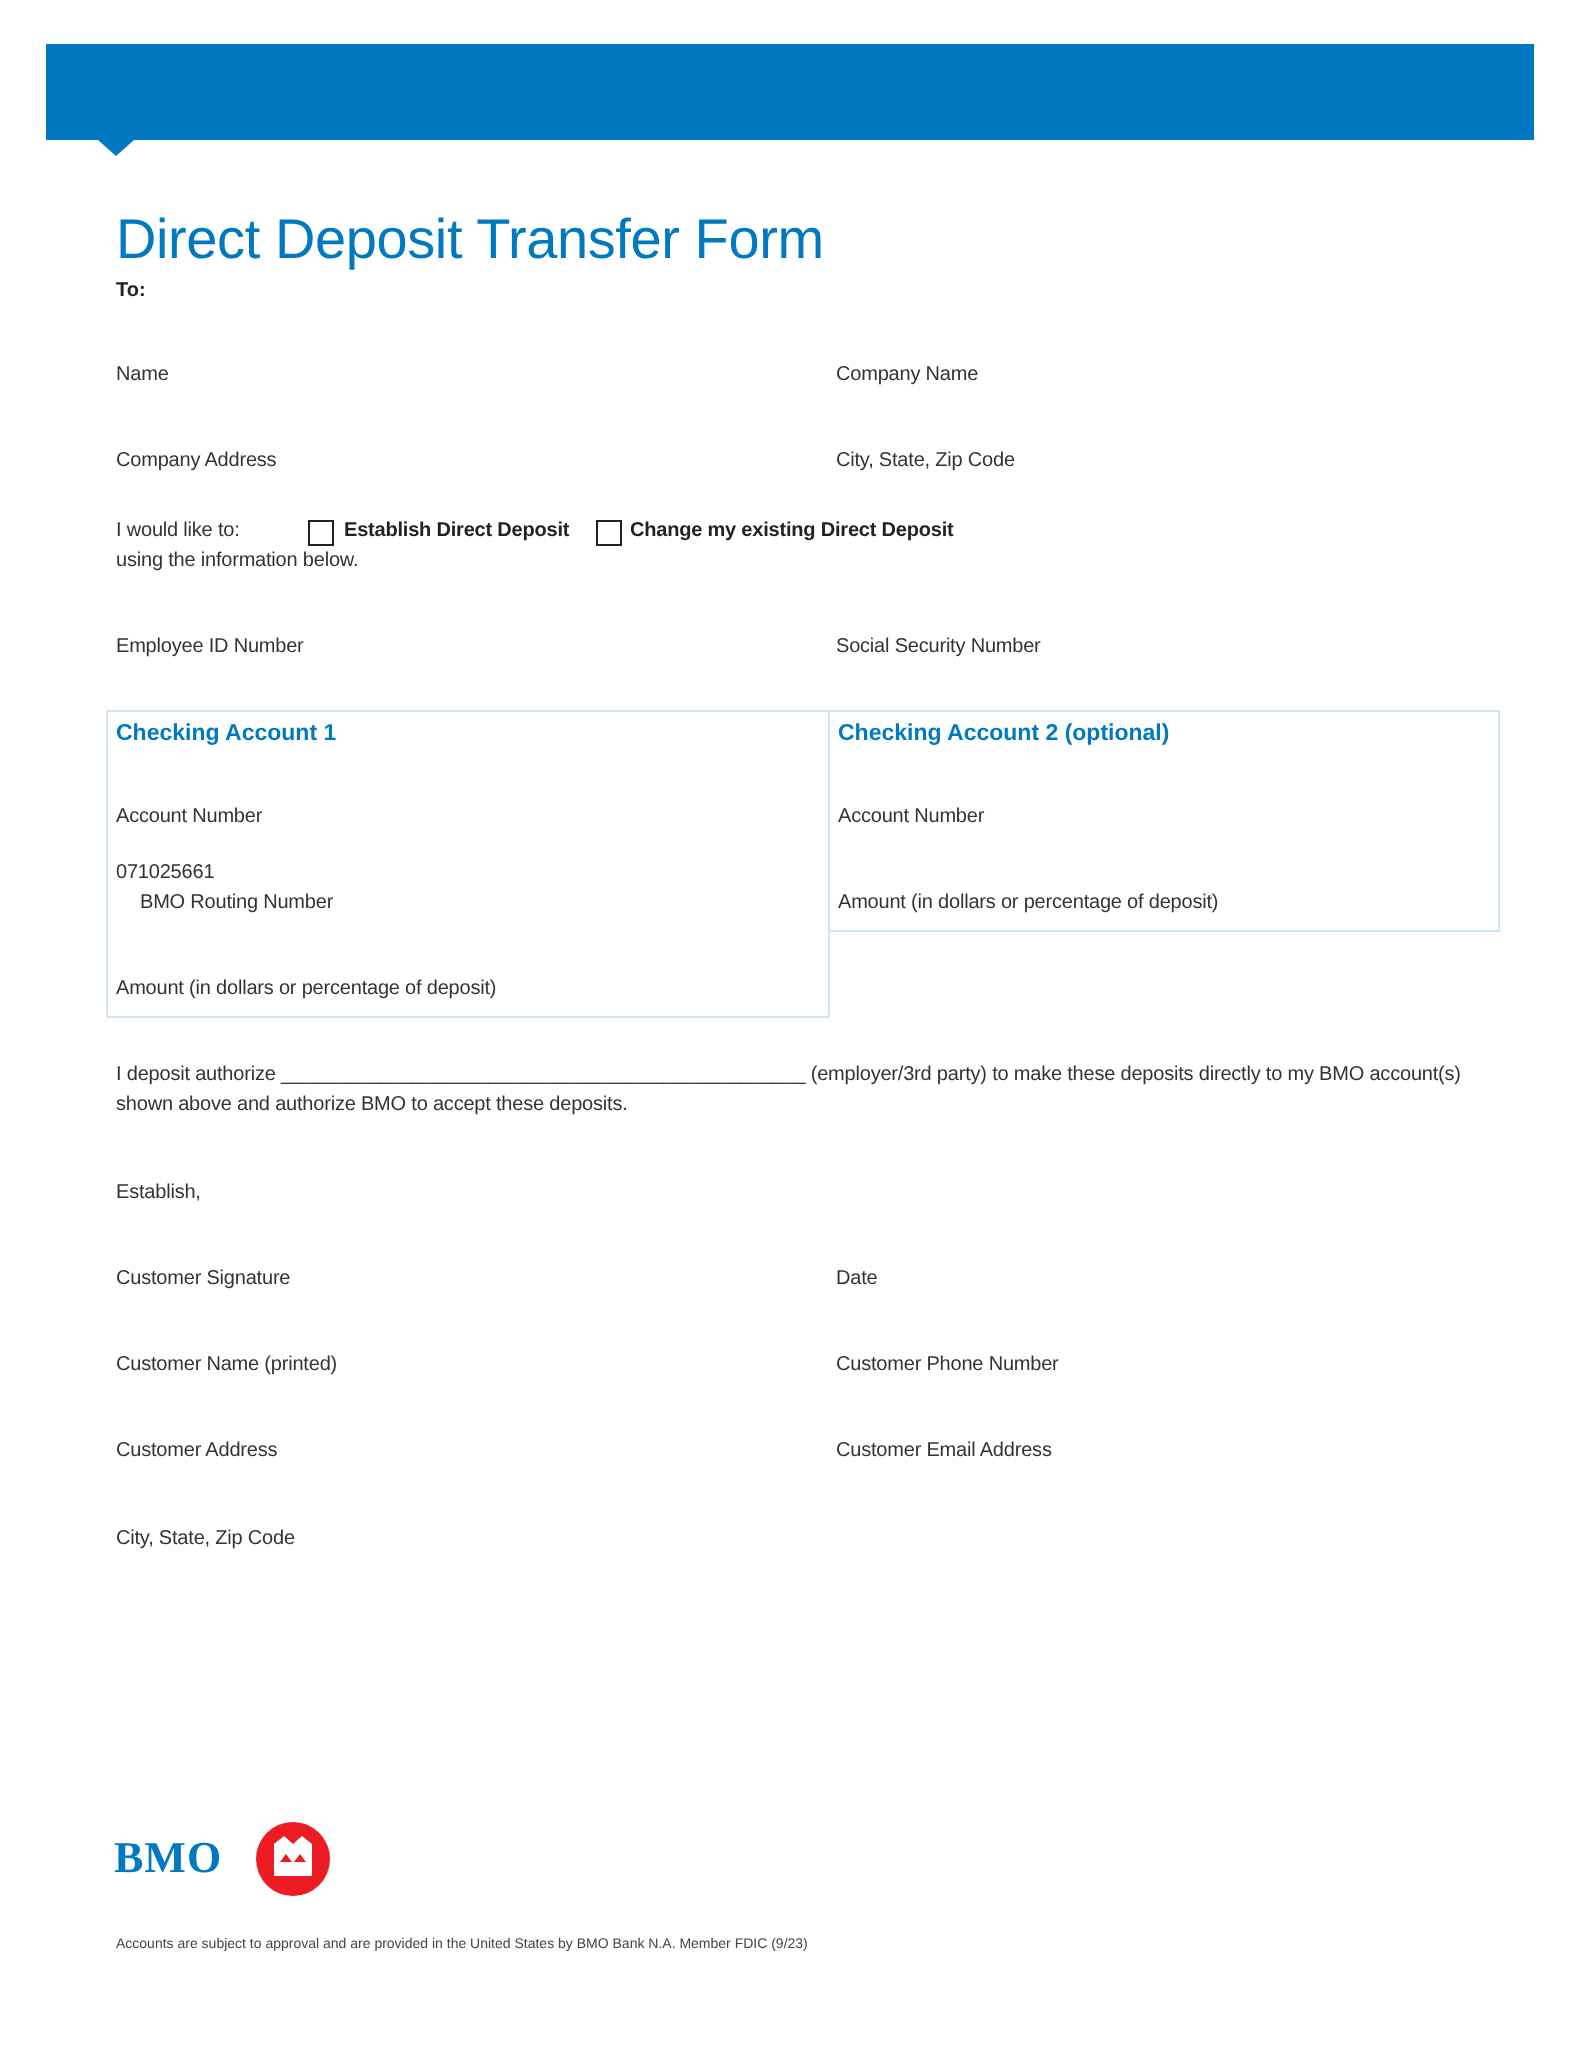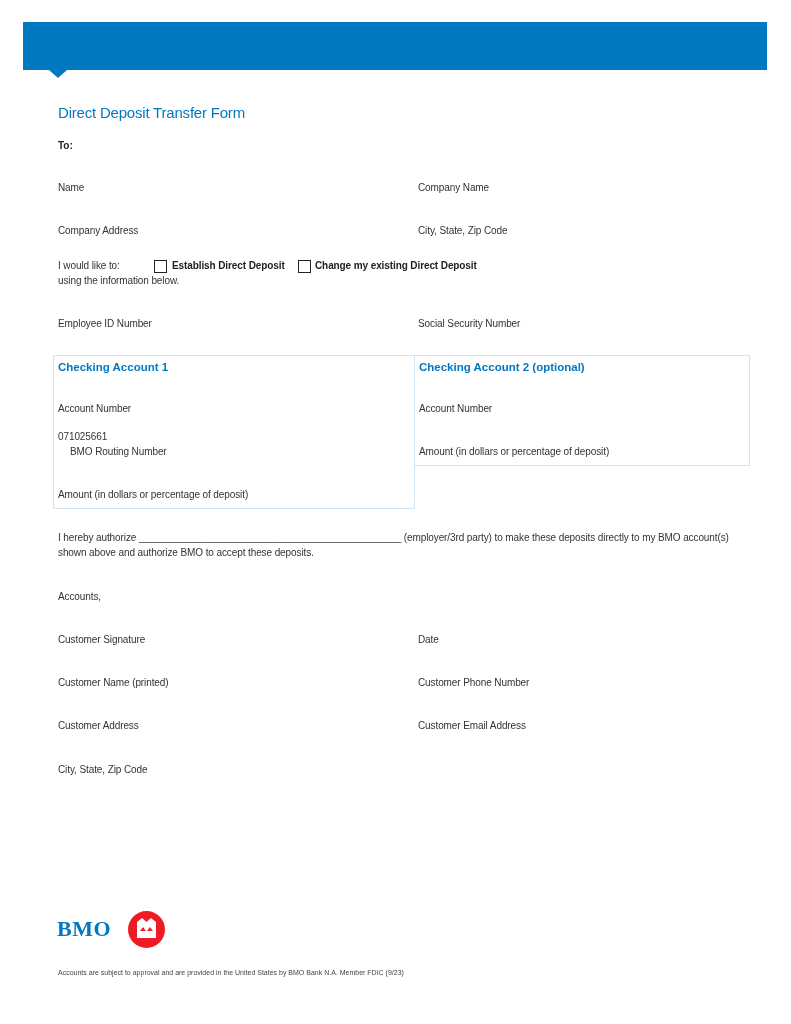--- a/index.html
+++ b/index.html
@@ -13,21 +13,21 @@
       position: absolute; left: 23px; top: 22px; width: 744px; height: 48px;
       background: #0079c1;
     }
     .notch {
       position: absolute; left: 49px; top: 70px; width: 0; height: 0;
       border-left: 9px solid transparent; border-right: 9px solid transparent;
       border-top: 8px solid #0079c1;
     }
     .abs { position: absolute; white-space: nowrap; }
     .title {
-      left: 58px; top: 104px; font-size: 15px; color: #0079c1;
+      left: 58px; top: 104px; font-size: 28px; color: #0079c1;
       letter-spacing: -0.2px;
     }
     .to-label { left: 58px; top: 140px; font-size: 10px; font-weight: bold; color: #222; }
     .lbl { font-size: 10px; color: #333; letter-spacing: -0.1px; }
     .bold { font-weight: bold; color: #222; }
     .checkbox {
       position: absolute; width: 11px; height: 11px; border: 1.5px solid #222;
       background: #fff; box-sizing: content-box;
     }
     .acct-box {
@@ -76,27 +76,27 @@
   <div class="abs lbl" style="left:4px; top:133px;">Amount (in dollars or percentage of deposit)</div>
 </div>
 
 <div class="acct-box" style="left:414px; top:355px; width:336px; height:111px;">
   <div class="abs acct-title" style="left:4px; top:5px;">Checking Account 2 (optional)</div>
   <div class="abs lbl" style="left:4px; top:47px;">Account Number</div>
   <div class="abs lbl" style="left:4px; top:90px;">Amount (in dollars or percentage of deposit)</div>
 </div>
 
 <div class="abs lbl" style="left:58px; top:532px;">
-  <span>I hereby authorize</span>
+  <span>I deposit authorize</span>
   <span>________________________________________________</span>
   <span>(employer/3rd party) to make these deposits directly to my BMO account(s)</span>
 </div>
 <div class="abs lbl" style="left:58px; top:547px;">shown above and authorize BMO to accept these deposits.</div>
 
-<div class="abs lbl" style="left:58px; top:591px;">Accounts,</div>
+<div class="abs lbl" style="left:58px; top:591px;">Establish,</div>
 
 <div class="abs lbl" style="left:58px; top:634px;">Customer Signature</div>
 <div class="abs lbl" style="left:418px; top:634px;">Date</div>
 <div class="abs lbl" style="left:58px; top:677px;">Customer Name (printed)</div>
 <div class="abs lbl" style="left:418px; top:677px;">Customer Phone Number</div>
 <div class="abs lbl" style="left:58px; top:720px;">Customer Address</div>
 <div class="abs lbl" style="left:418px; top:720px;">Customer Email Address</div>
 <div class="abs lbl" style="left:58px; top:764px;">City, State, Zip Code</div>
 
 <div class="abs logo-text">BMO</div>

